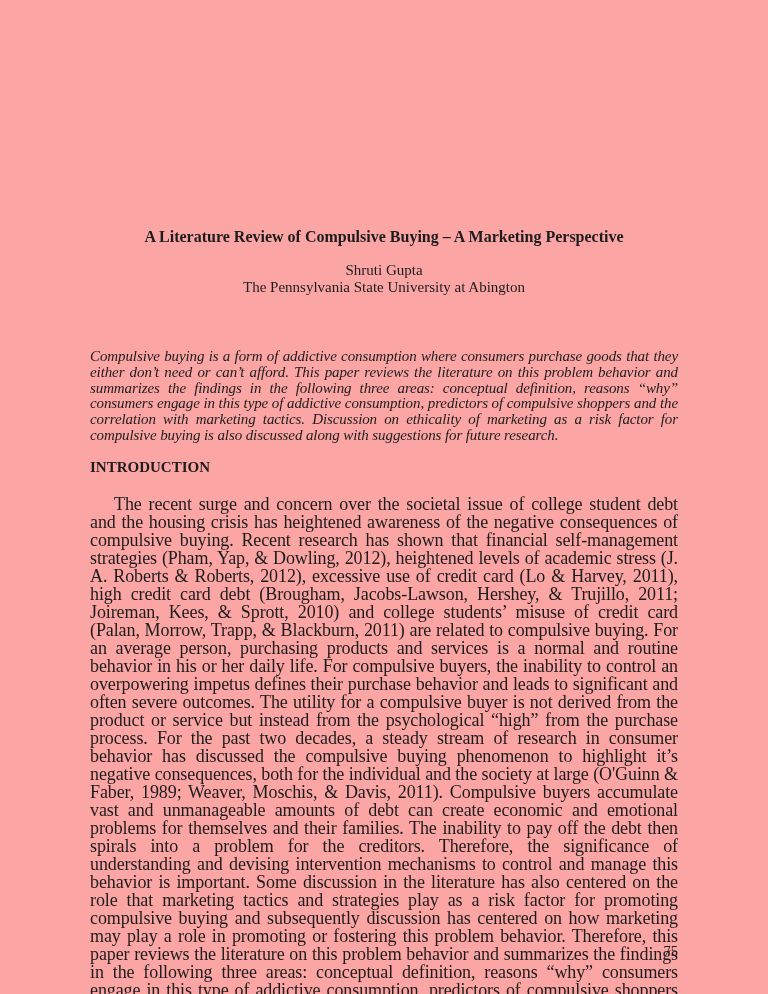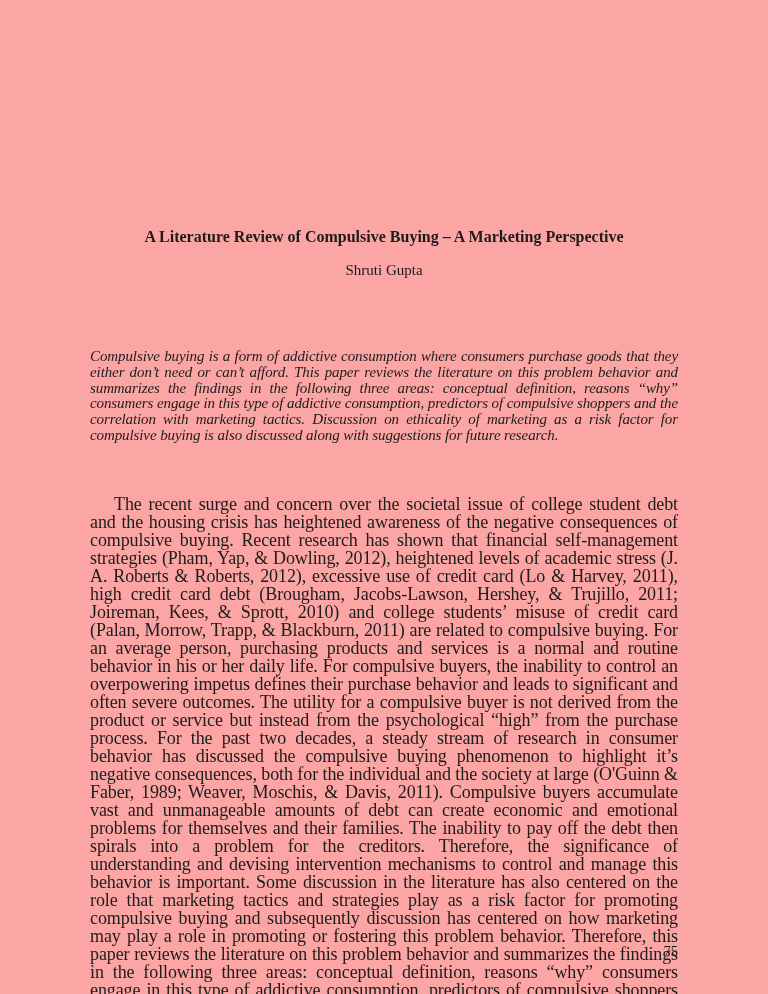--- a/index.html
+++ b/index.html
@@ -82,24 +82,26 @@
 </style>
 </head>
 <body>
 
 <div class="page">
 
   <div class="doc-title">A Literature Review of Compulsive Buying – A Marketing Perspective</div>
 
   <div class="byline">
     <div>Shruti Gupta</div>
+    <div>The Pennsylvania State University at Abington</div>
   </div>
 
   <div class="abstract">Compulsive buying is a form of addictive consumption where consumers purchase goods that they either don’t need or can’t afford. This paper reviews the literature on this problem behavior and summarizes the findings in the following three areas: conceptual definition, reasons “why” consumers engage in this type of addictive consumption, predictors of compulsive shoppers and the correlation with marketing tactics. Discussion on ethicality of marketing as a risk factor for compulsive buying is also discussed along with suggestions for future research.</div>
 
+  <div class="section-heading">INTRODUCTION</div>
 
   <div class="body-paragraph">The recent surge and concern over the societal issue of college student debt and the housing crisis has heightened awareness of the negative consequences of compulsive buying. Recent research has shown that financial self-management strategies (Pham, Yap, &amp; Dowling, 2012), heightened levels of academic stress (J. A. Roberts &amp; Roberts, 2012), excessive use of credit card (Lo &amp; Harvey, 2011), high credit card debt (Brougham, Jacobs-Lawson, Hershey, &amp; Trujillo, 2011; Joireman, Kees, &amp; Sprott, 2010) and college students’ misuse of credit card (Palan, Morrow, Trapp, &amp; Blackburn, 2011) are related to compulsive buying. For an average person, purchasing products and services is a normal and routine behavior in his or her daily life. For compulsive buyers, the inability to control an overpowering impetus defines their purchase behavior and leads to significant and often severe outcomes. The utility for a compulsive buyer is not derived from the product or service but instead from the psychological “high” from the purchase process. For the past two decades, a steady stream of research in consumer behavior has discussed the compulsive buying phenomenon to highlight it’s negative consequences, both for the individual and the society at large (O'Guinn &amp; Faber, 1989; Weaver, Moschis, &amp; Davis, 2011). Compulsive buyers accumulate vast and unmanageable amounts of debt can create economic and emotional problems for themselves and their families. The inability to pay off the debt then spirals into a problem for the creditors. Therefore, the significance of understanding and devising intervention mechanisms to control and manage this behavior is important. Some discussion in the literature has also centered on the role that marketing tactics and strategies play as a risk factor for promoting compulsive buying and subsequently discussion has centered on how marketing may play a role in promoting or fostering this problem behavior. Therefore, this paper reviews the literature on this problem behavior and summarizes the findings in the following three areas: conceptual definition, reasons “why” consumers engage in this type of addictive consumption, predictors of compulsive shoppers and the correlation with marketing tactics. The paper ends with a discussion on ethicality of marketing as a risk factor for compulsive buying along with suggestions for future research.</div>
 
   <div class="page-footer">
     <span>75</span>
   </div>
 
 </div>
 
 </body></html>

